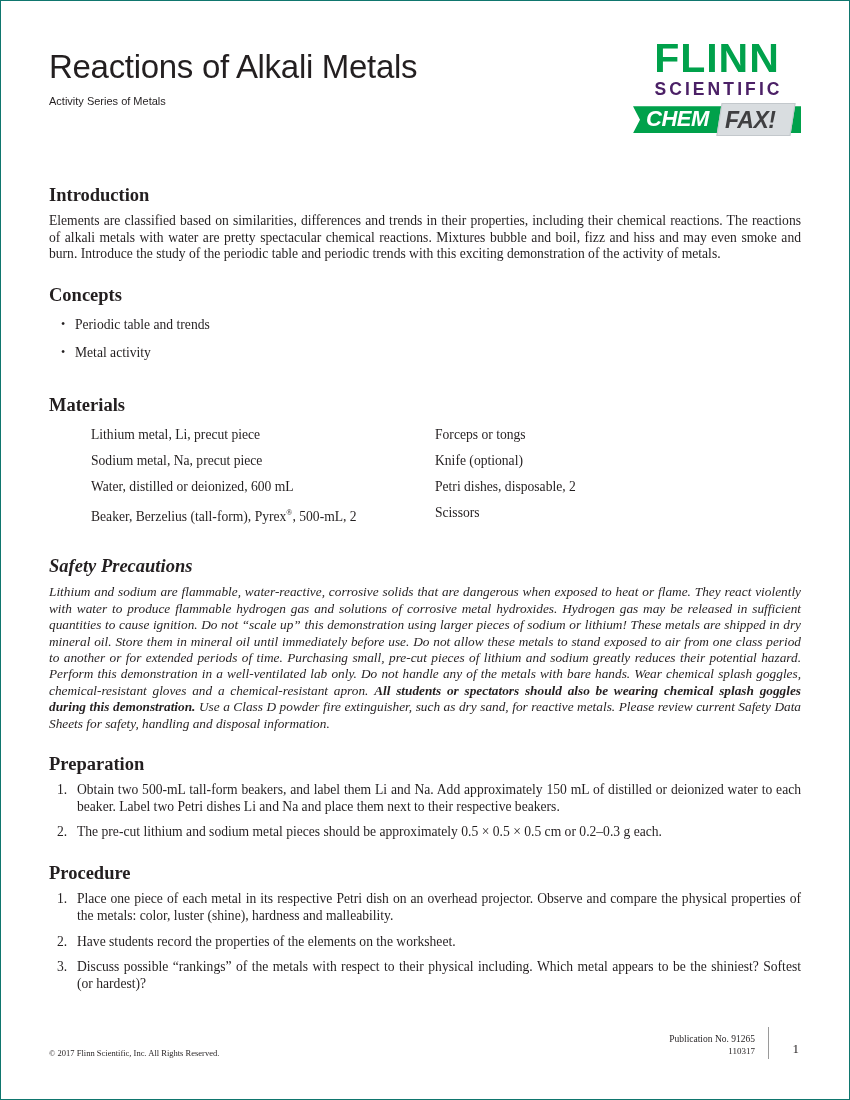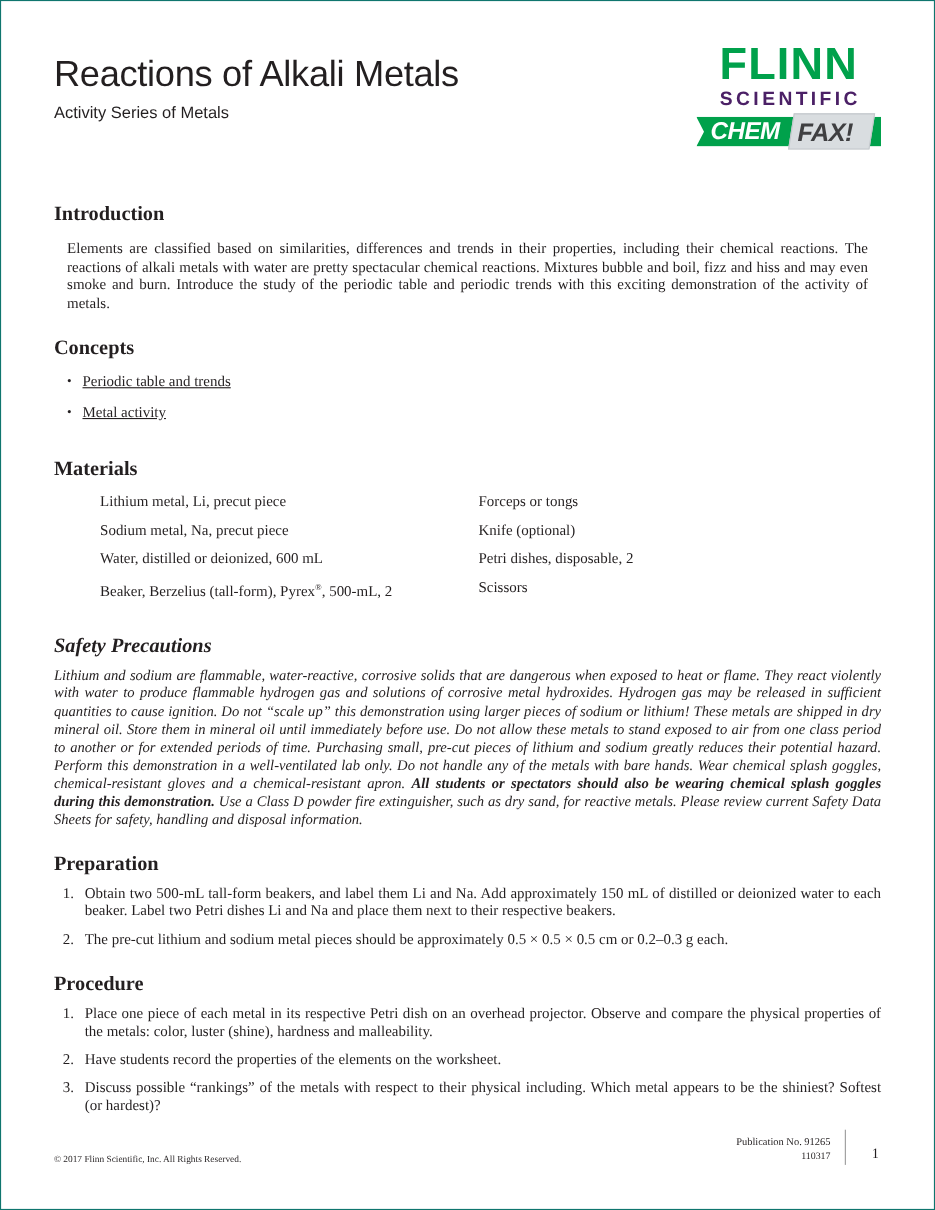--- a/index.html
+++ b/index.html
@@ -28,21 +28,21 @@
     font-size: 33px;
     font-weight: 400;
     letter-spacing: -0.3px;
     color: #231f20;
     margin: 0;
     line-height: 1.1;
     padding-top: 4px;
   }
   .doc-subtitle {
     font-family: "Liberation Sans", sans-serif;
-    font-size: 15px;
+    font-size: 11px;
     font-weight: 400;
     color: #231f20;
     margin: 10px 0 0 0;
     line-height: 1.1;
   }
 
   
   .logo {
     position: absolute;
     right: 0px; top: -6px;
@@ -120,21 +120,21 @@
     font-size: 18.5px;
     color: #231f20;
     margin: 22px 0 7px 0;
     line-height: 1.15;
   }
   h2.sec.ital { font-style: italic; }
 
   p.body {
     font-size: 13.6px;
     line-height: 16.6px;
-    margin: 12px;
+    margin: 0;
     text-align: justify;
   }
 
   
   .two-col {
     display: flex;
     width: 100%;
   }
   .two-col .col { width: 50%; }
 
@@ -150,21 +150,21 @@
     padding-left: 14px;
     position: relative;
   }
   ul.bullets li:before {
     content: "\2022";
     position: absolute;
     left: 0; top: -1px;
     font-size: 12px;
   }
   .concepts-pad { padding-left: 48px; }
-  .concepts-pad2 { padding-left: 12px; text-decoration: underline; }
+  .concepts-pad2 { padding-left: 12px; }
 
   ul.plain {
     list-style: none;
     margin: 3px 0 0 0;
     padding: 0;
   }
   ul.plain li {
     font-size: 13.6px;
     line-height: 16px;
     margin-bottom: 10px;

